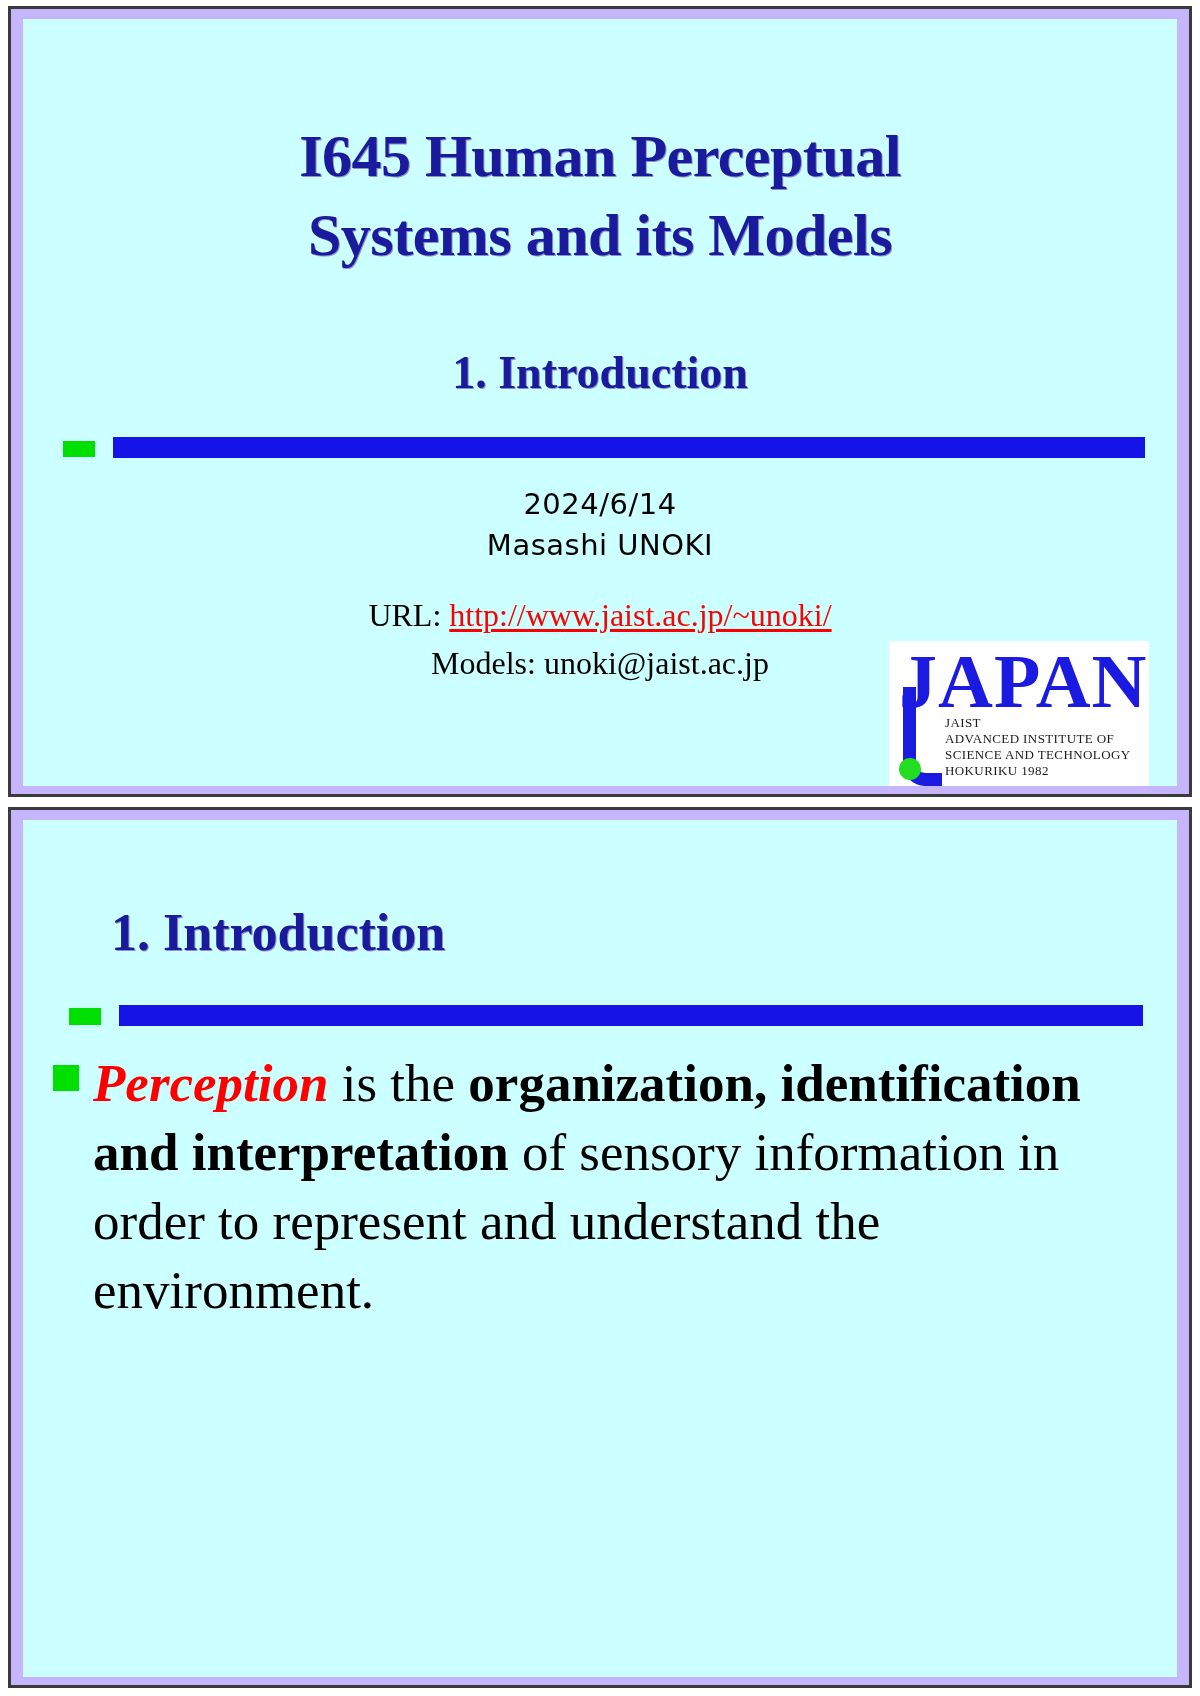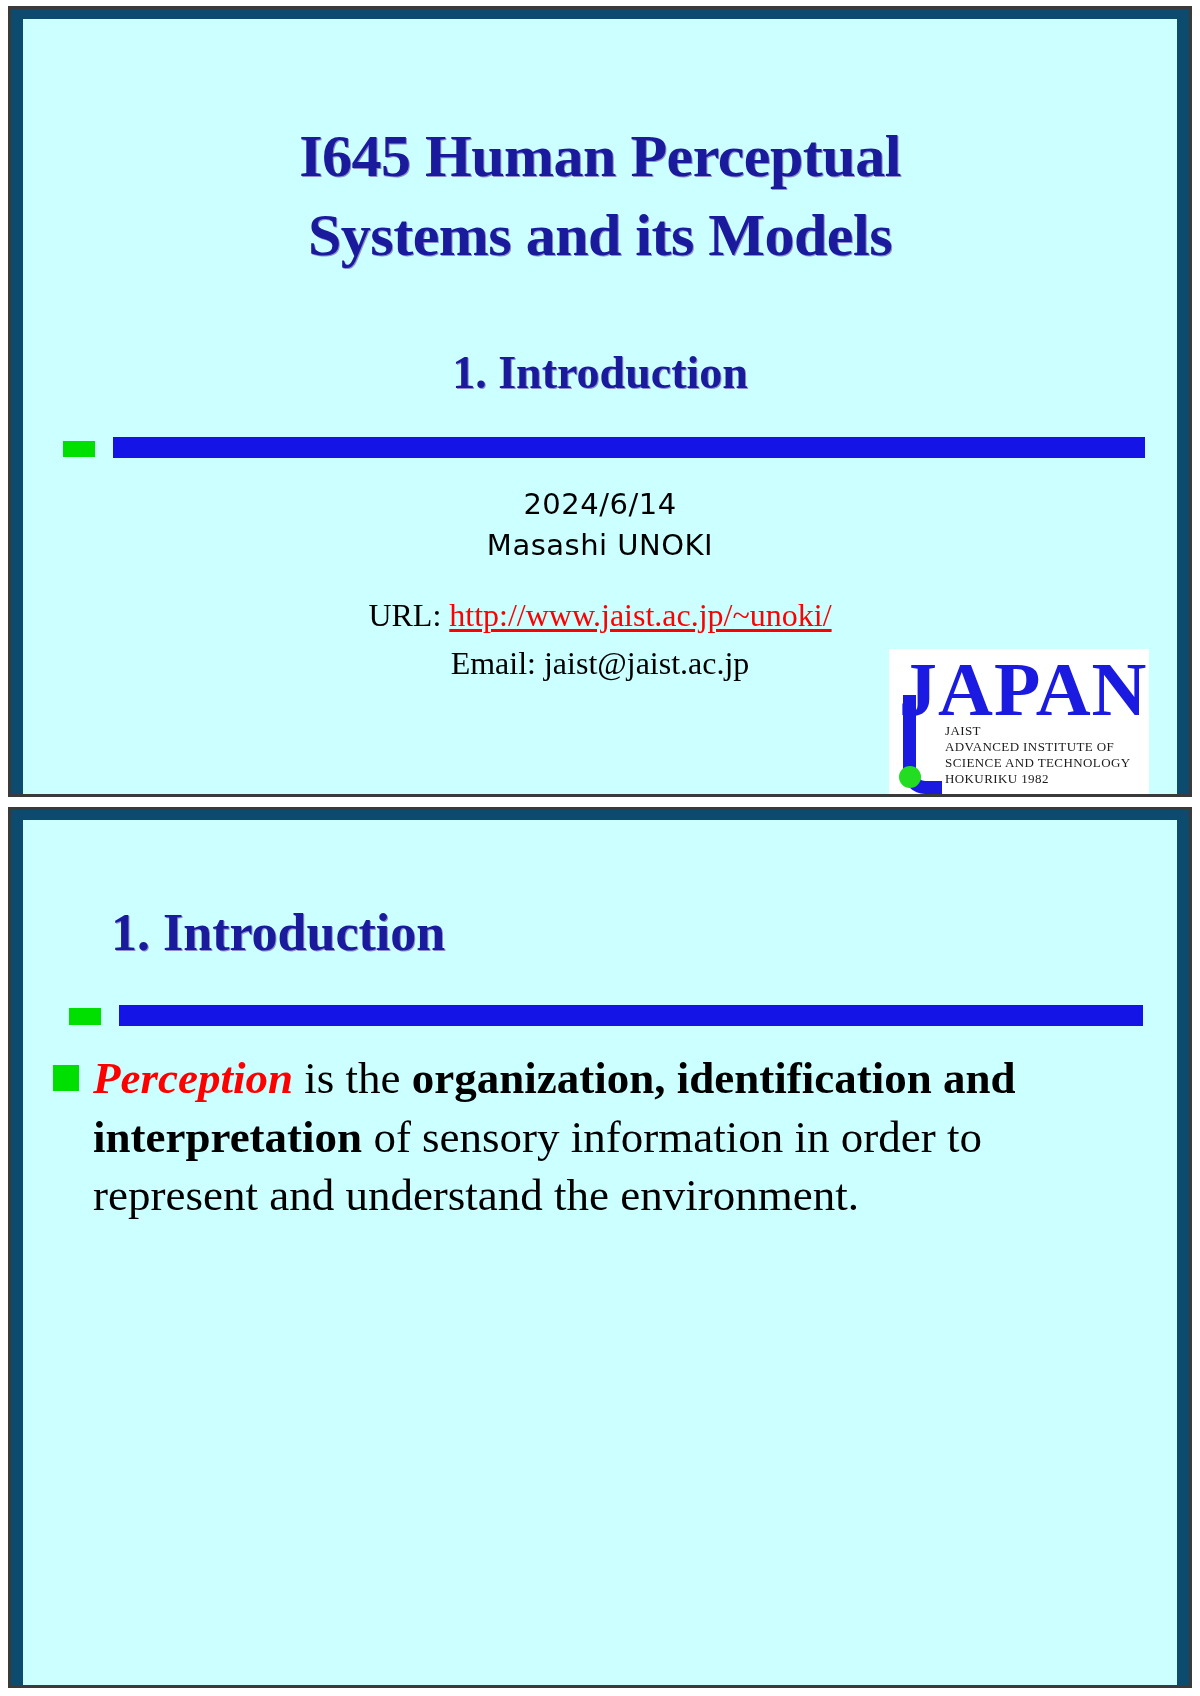--- a/index.html
+++ b/index.html
@@ -21,22 +21,22 @@
     padding: 6px 8px 8px 8px;
     display: flex;
     flex-direction: column;
     gap: 10px;
     background: #ffffff;
   }
 
   .slide {
     box-sizing: border-box;
     border: 3px solid #3a3a3a;
-    background: #0c4a6e;
-    padding: 10px 12px 0 12px;
+    background: #c4b5fd;
+    padding: 10px 12px 8px 12px;
     position: relative;
   }
   .slide-inner {
     width: 100%;
     height: 100%;
     background: #ccffff;
     position: relative;
     box-sizing: border-box;
     overflow: hidden;
   }
@@ -203,21 +203,21 @@
     position: absolute;
     left: 66px;
     right: 4px;
     top: 0;
     height: 21px;
     background: #1414e6;
   }
 
   .bullets {
     margin-top: 22px;
-    font-size: 45px;
+    font-size: 53px;
     line-height: 1.30;
     color: #000000;
   }
   .bullet {
     display: flex;
     align-items: flex-start;
     margin-bottom: 64px;
   }
   .bullet .chip {
     flex: 0 0 auto;
@@ -260,21 +260,21 @@
       <div class="datename">
         <div>2024/6/14</div>
         <div>Masashi UNOKI</div>
       </div>
 
       <div class="contact">
         <div>
           <span>URL:</span>
           <span class="url">http://www.jaist.ac.jp/~unoki/</span>
         </div>
-        <div>Email: jaist@jaist.ac.jp</div>
+        <div>Models: unoki@jaist.ac.jp</div>
       </div>
 
       <div class="logo">
         <span class="logo-word">JAPAN</span>
         <span class="logo-jhook"></span>
         <span class="logo-dot"></span>
         <span class="logo-lines">
           <span>JAIST</span><br>
           <span>ADVANCED   INSTITUTE   OF</span><br>
           <span>SCIENCE  AND  TECHNOLOGY</span><br>

